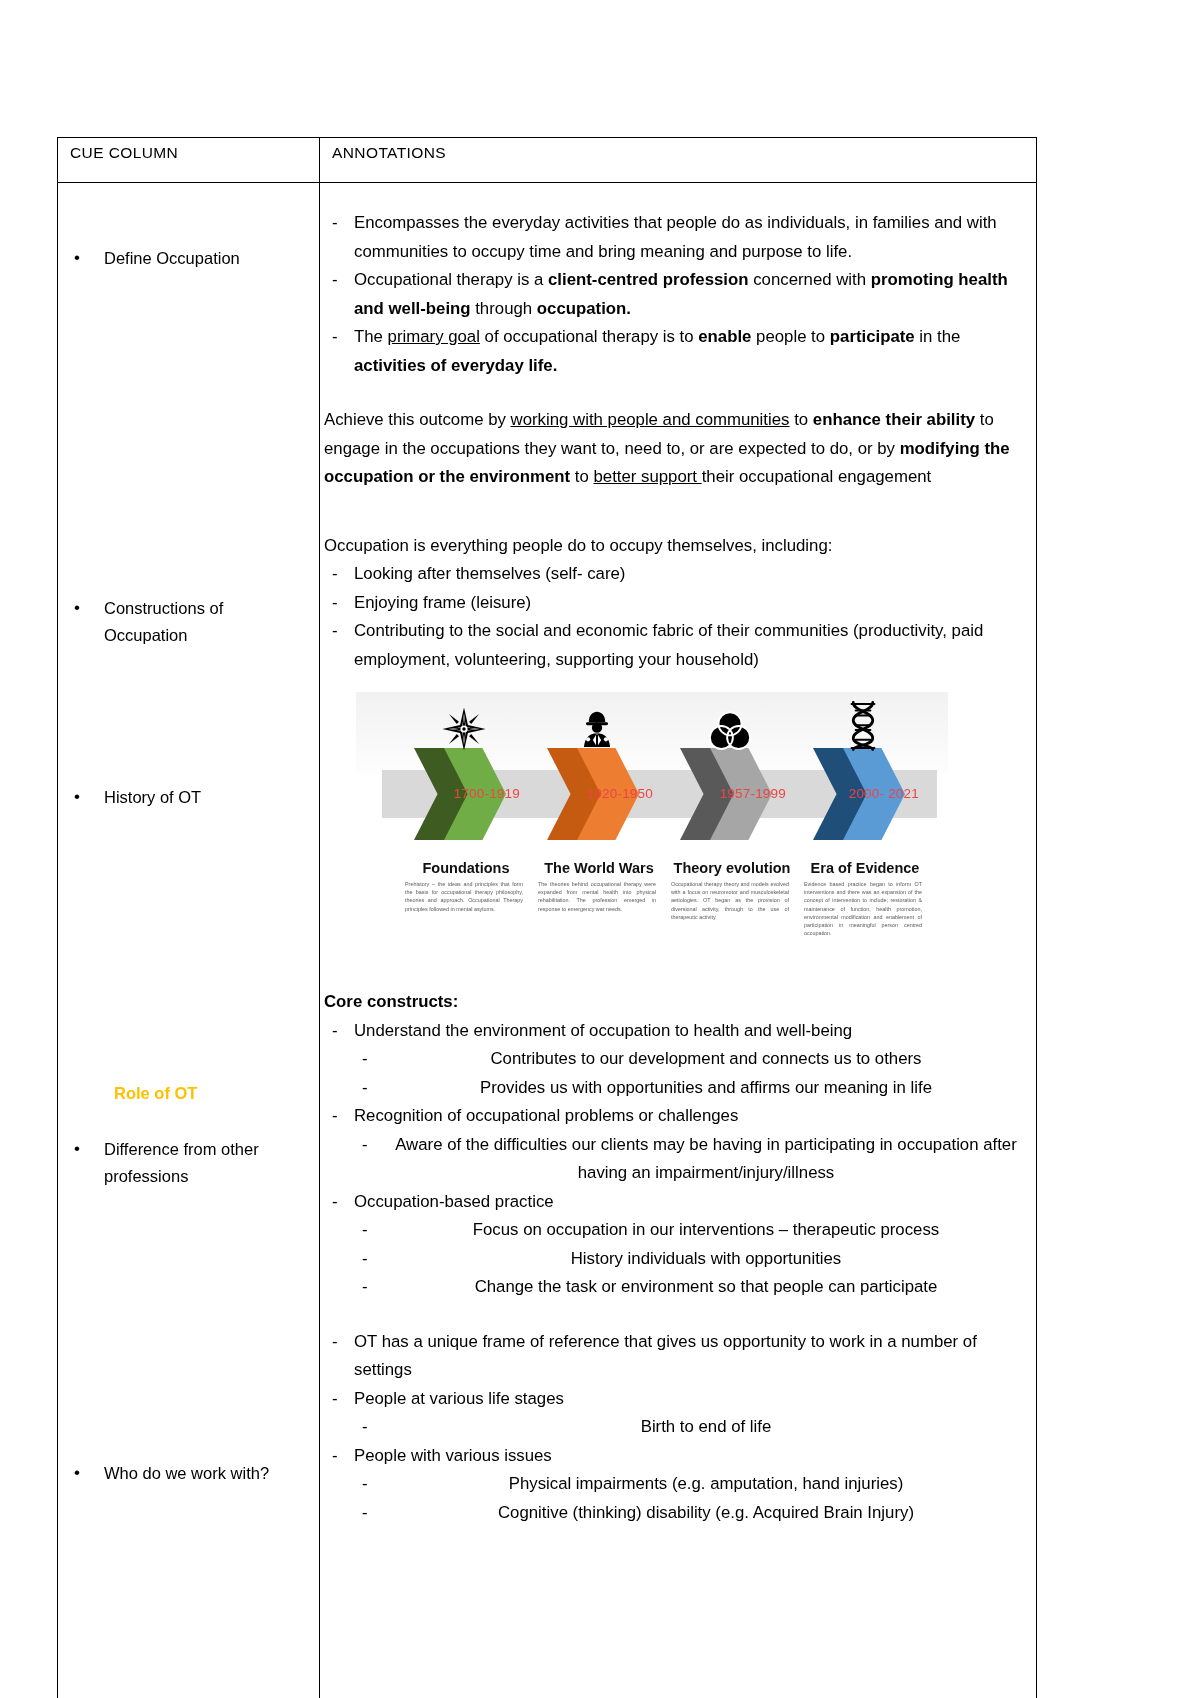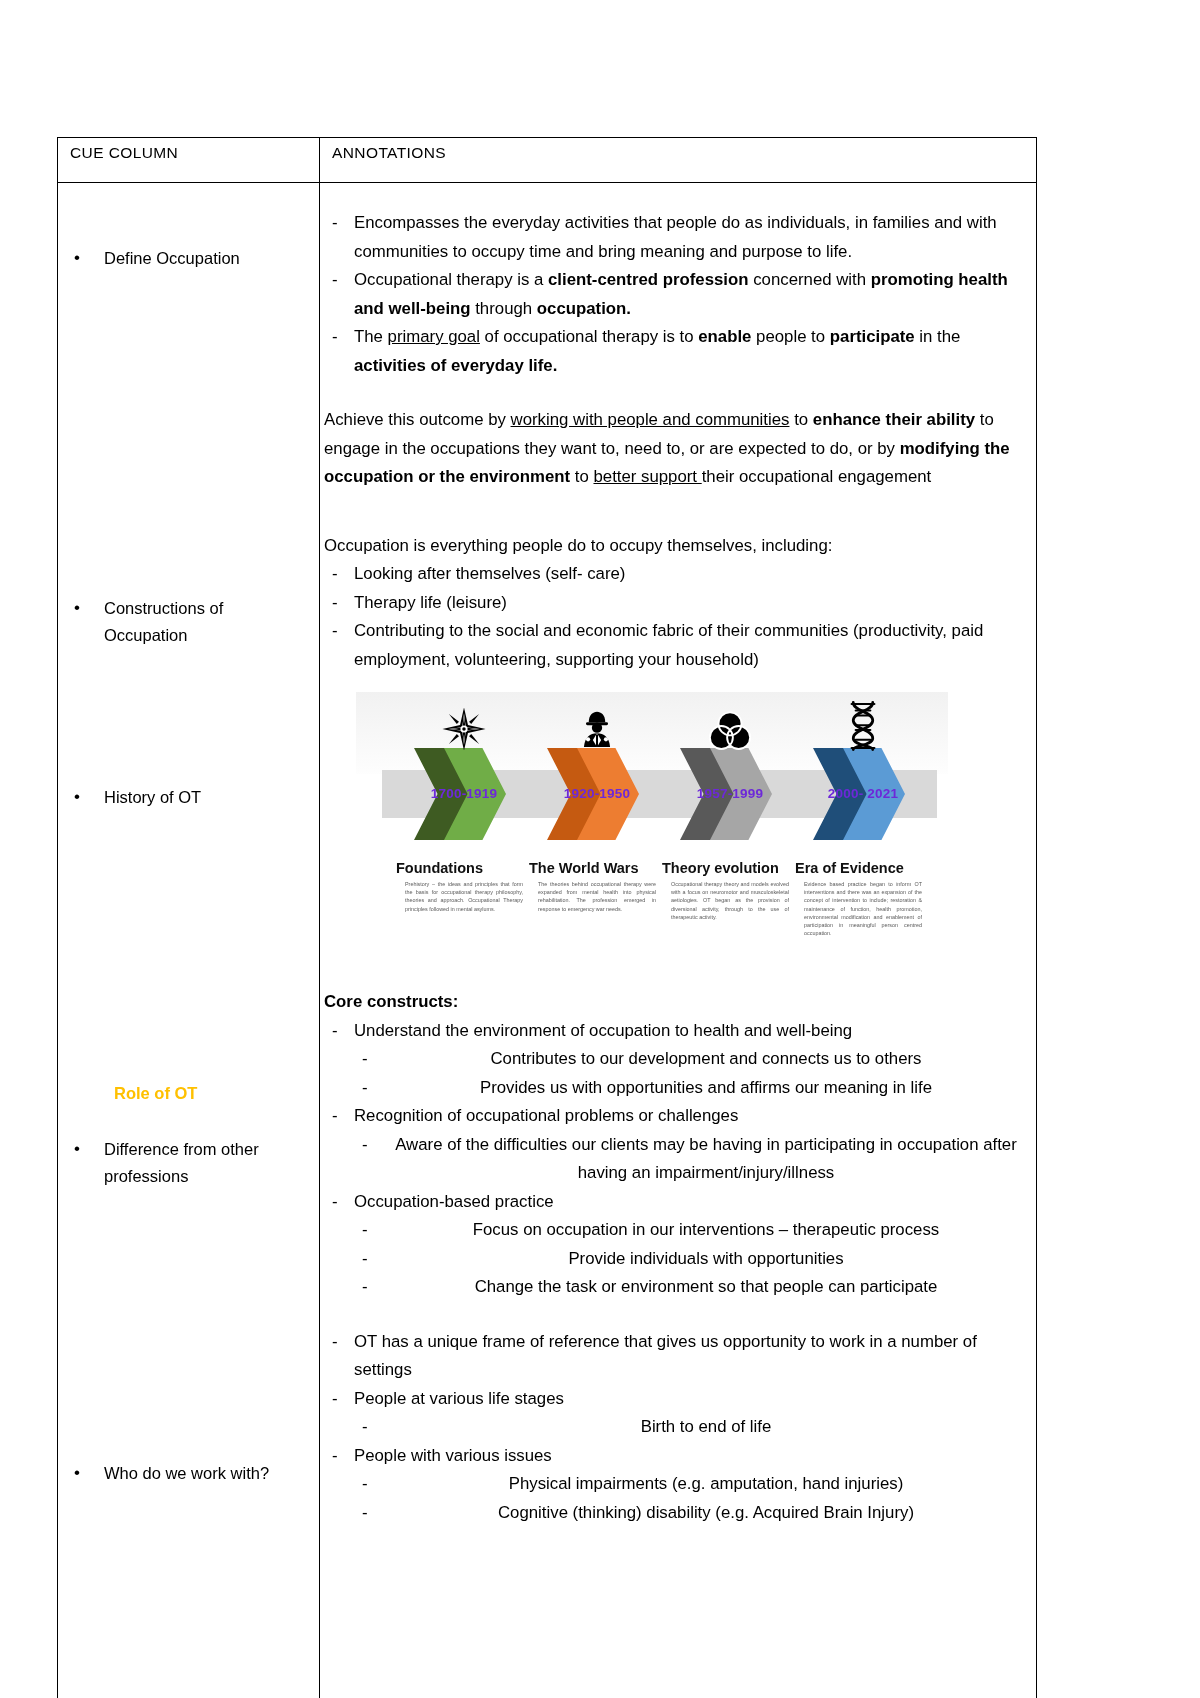--- a/index.html
+++ b/index.html
@@ -174,31 +174,32 @@
     display: flex;
     align-items: flex-end;
     justify-content: center;
   }
   .tl-icon svg { display: block; }
 
   .tl-years {
     position: absolute;
     top: 88px;
     width: 112px;
-    text-align: center;
+    text-align: right;
     font-size: 13.5px;
-    color: #6d28d9;
-    font-weight: bold;
+    color: #ef4444;
+    font-weight: normal;
     letter-spacing: .2px;
   }
 
   .tl-title {
     position: absolute;
     top: 162px;
     width: 140px;
+    text-align: center;
     font-size: 14.5px;
     font-weight: bold;
     color: #101010;
   }
   .tl-desc {
     position: absolute;
     top: 188px;
     width: 118px;
     font-size: 5.4px;
     line-height: 8.2px;
@@ -285,21 +286,21 @@
             ability</b> to engage in the occupations they want to, need to, or are expected to do,
             or by <b>modifying the occupation or the environment</b> to <span class="u">better support </span>their
             occupational engagement
           </p>
 
           <div class="spacer-lg"></div>
 
           <p class="plain-para">Occupation is everything people do to occupy themselves, including:</p>
           <ul class="dash lvl1">
             <li>Looking after themselves (self- care)</li>
-            <li>Therapy life (leisure)</li>
+            <li>Enjoying frame (leisure)</li>
             <li>Contributing to the social and economic fabric of their communities (productivity, paid employment, volunteering, supporting your household)</li>
           </ul>
 
           <div class="timeline-wrap">
             <div class="tl-bar-soft"></div>
             <div class="tl-bar"></div>
 
             <div class="tl-seg" style="left:62px;">
               <div class="chev-dark" style="background:#3E5B22;"></div>
               <div class="chev-light" style="background:#70AD47;"></div>
@@ -410,21 +411,21 @@
             <li>
               <span>Recognition of occupational problems or challenges</span>
               <ul class="dash lvl2">
                 <li>Aware of the difficulties our clients may be having in participating in occupation after having an impairment/injury/illness</li>
               </ul>
             </li>
             <li>
               <span>Occupation-based practice</span>
               <ul class="dash lvl2">
                 <li>Focus on occupation in our interventions – therapeutic process</li>
-                <li>Provide individuals with opportunities</li>
+                <li>History individuals with opportunities</li>
                 <li>Change the task or environment so that people can participate</li>
               </ul>
             </li>
           </ul>
 
           <div class="spacer-md"></div>
 
           <ul class="dash lvl1">
             <li>OT has a unique frame of reference that gives us opportunity to work in a number of settings</li>
             <li>

